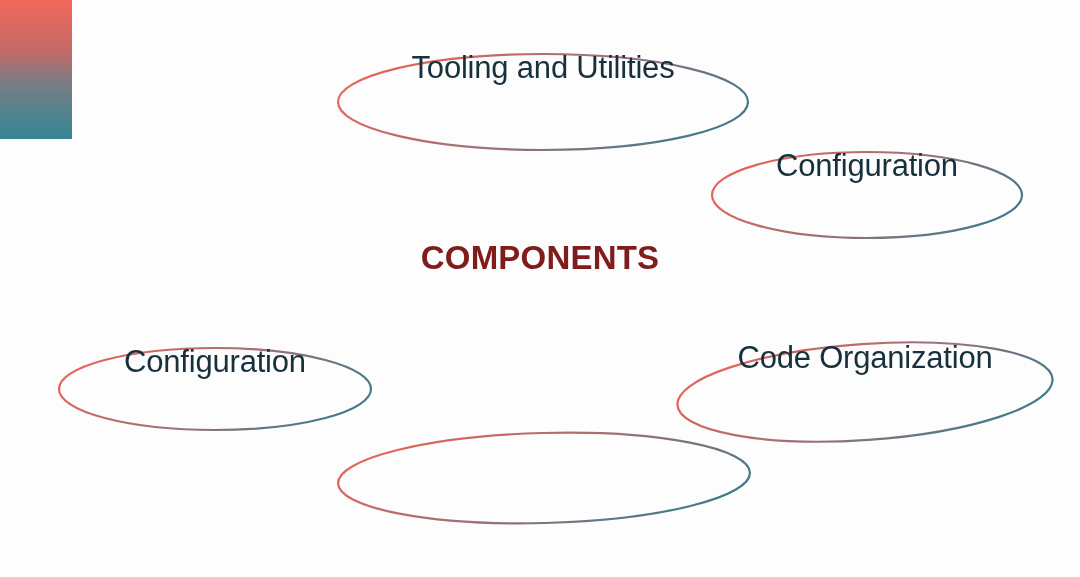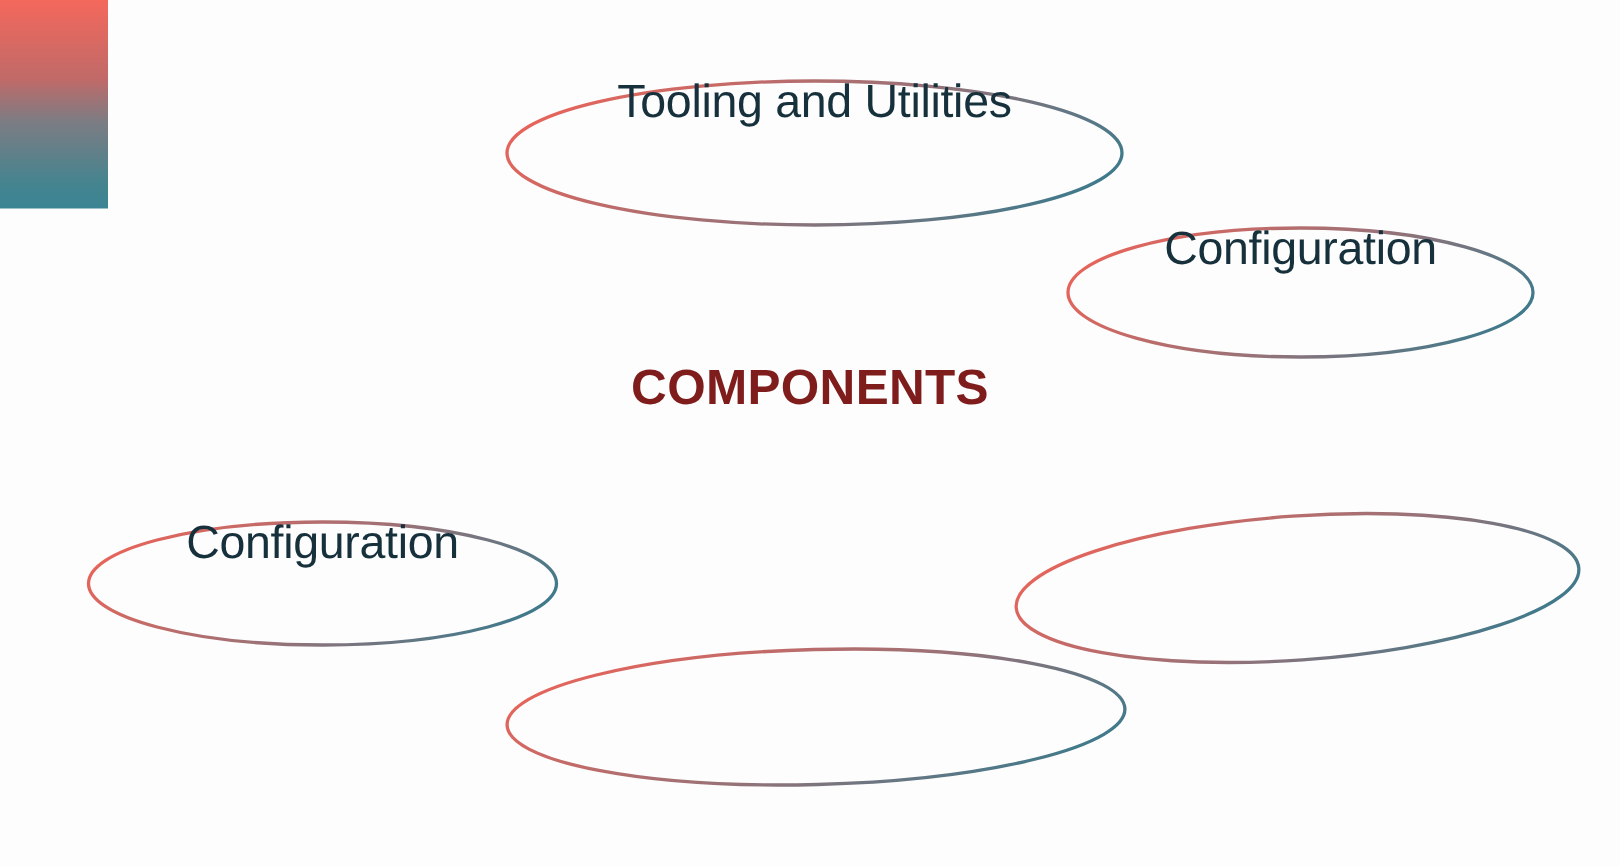--- a/index.html
+++ b/index.html
@@ -130,20 +130,21 @@
     <svg viewBox="0 0 380 100" preserveAspectRatio="none">
       <defs>
         <linearGradient id="gradCode" x1="0" y1="0.3" x2="1" y2="0.7">
           <stop offset="0%" stop-color="#e8645a"></stop>
           <stop offset="52%" stop-color="#9b7277"></stop>
           <stop offset="100%" stop-color="#3b7a8c"></stop>
         </linearGradient>
       </defs>
       <ellipse cx="190" cy="50" rx="188" ry="48" fill="none" stroke="url(#gradCode)" stroke-width="2.2" transform="rotate(-4 190 50)"></ellipse>
     </svg>
+    <span class="node-label">Code Organization</span>
   </div>
 
   <div class="node" style="left:336px; top:431px; width:416px; height:94px;">
     <svg viewBox="0 0 416 94" preserveAspectRatio="none">
       <defs>
         <linearGradient id="gradDesign" x1="0" y1="0.3" x2="1" y2="0.7">
           <stop offset="0%" stop-color="#e8645a"></stop>
           <stop offset="52%" stop-color="#9b7277"></stop>
           <stop offset="100%" stop-color="#3b7a8c"></stop>
         </linearGradient>

